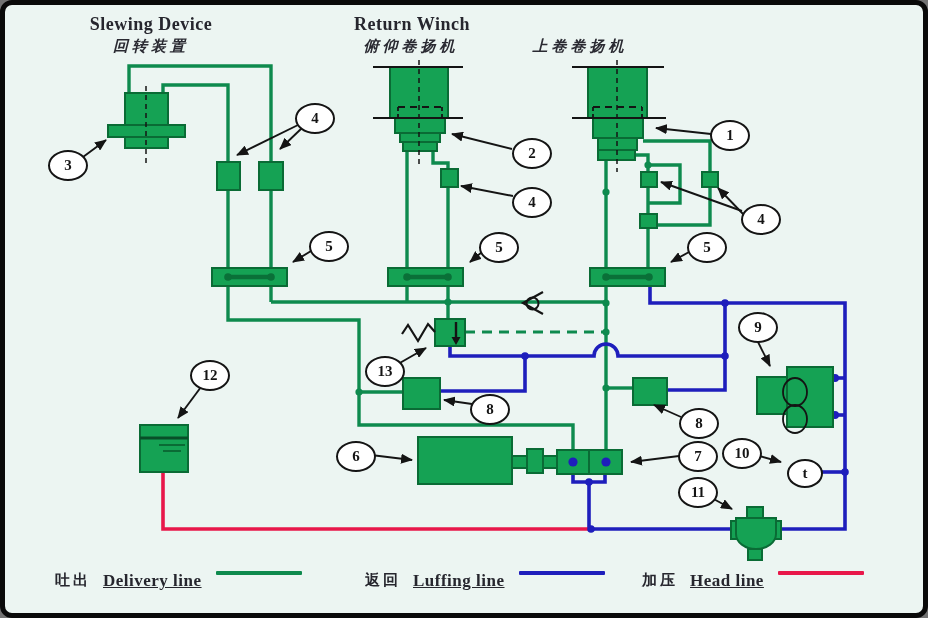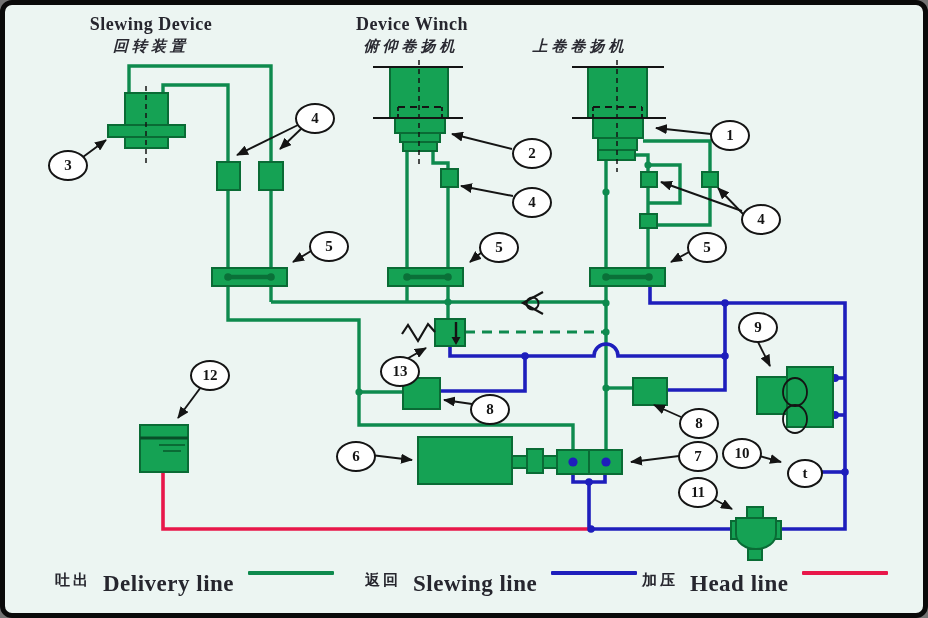--- a/index.html
+++ b/index.html
@@ -13,21 +13,21 @@
   .title-zh{position:absolute;transform:translateX(-50%);color:#2a2a32;font-weight:700;
          font-size:15px;letter-spacing:4px;white-space:nowrap;z-index:10;font-style:italic;}
   .callout{position:absolute;width:36px;height:27px;background:#ffffff;border:2.2px solid #141414;
            border-radius:50%;display:flex;align-items:center;justify-content:center;
            font-size:15px;font-weight:700;color:#141414;z-index:20;}
   .tsensor{position:absolute;width:32px;height:25px;background:#ffffff;border:2.2px solid #141414;
            border-radius:50%;display:flex;align-items:center;justify-content:center;
            font-size:15px;font-weight:700;color:#141414;z-index:20;}
   .legend{position:absolute;display:flex;white-space:nowrap;z-index:10;}
   .legend .zh{font-size:15px;font-weight:700;letter-spacing:3px;color:#26262e;}
-  .legend .en{font-size:23px;font-weight:700;color:#26262e;margin-left:12px;letter-spacing:.5px;}
+  .legend .en{font-size:17px;font-weight:700;color:#26262e;margin-left:12px;letter-spacing:.5px;text-decoration:underline;}
   .legend .sw{display:inline-block;width:86px;height:4px;margin-left:14px;border-radius:1px;}
 </style>
 </head>
 <body>
 
 <div id="stage">
   <div id="paper"></div>
 
   <svg id="net" width="928" height="618" viewBox="0 0 928 618">
     <defs>
@@ -200,53 +200,53 @@
       <path d="M757,340 L770,366"></path>
         <path d="M756,455 L781,462"></path>
       <path d="M710,497 L732,509"></path>
         <path d="M201,387 L178,418"></path>
         <path d="M398,364 L426,348"></path>
     </g>
   </svg>
 
   <div class="title" style="left:151px;top:14px;">Slewing Device</div>
   <div class="title-zh" style="left:151px;top:37px;">回转装置</div>
-  <div class="title" style="left:412px;top:14px;">Device Winch</div>
+  <div class="title" style="left:412px;top:14px;">Return Winch</div>
   <div class="title-zh" style="left:411px;top:37px;">俯仰卷扬机</div>
   <div class="title-zh" style="left:580px;top:37px;">上卷卷扬机</div>
 
   <div class="callout" style="left:710px;top:120px;">1</div>
   <div class="callout" style="left:512px;top:138px;">2</div>
   <div class="callout" style="left:48px;top:150px;">3</div>
   <div class="callout" style="left:295px;top:103px;">4</div>
   <div class="callout" style="left:512px;top:187px;">4</div>
   <div class="callout" style="left:741px;top:204px;">4</div>
   <div class="callout" style="left:309px;top:231px;">5</div>
   <div class="callout" style="left:479px;top:232px;">5</div>
   <div class="callout" style="left:687px;top:232px;">5</div>
   <div class="callout" style="left:336px;top:441px;">6</div>
   <div class="callout" style="left:678px;top:441px;">7</div>
   <div class="callout" style="left:470px;top:394px;">8</div>
   <div class="callout" style="left:679px;top:408px;">8</div>
   <div class="callout" style="left:738px;top:312px;">9</div>
   <div class="callout" style="left:722px;top:438px;">10</div>
   <div class="callout" style="left:678px;top:477px;">11</div>
   <div class="callout" style="left:190px;top:360px;">12</div>
-  <div class="callout" style="left:380px;top:356px;">13</div>
+  <div class="callout" style="left:365px;top:356px;">13</div>
 
   <div class="tsensor" style="left:787px;top:459px;">t</div>
 
   <div class="legend" style="left:55px;top:571px;">
     <span class="zh">吐出</span>
     <span class="en">Delivery line</span>
     <span class="sw" style="background: rgb(14, 138, 78);"></span>
   </div>
   <div class="legend" style="left:365px;top:571px;">
     <span class="zh">返回</span>
-    <span class="en">Slewing line</span>
+    <span class="en">Luffing line</span>
     <span class="sw" style="background: rgb(30, 30, 188);"></span>
   </div>
   <div class="legend" style="left:642px;top:571px;">
     <span class="zh">加压</span>
     <span class="en">Head line</span>
     <span class="sw" style="background: rgb(232, 23, 74);"></span>
   </div>
 
   <div id="frame"></div>
 </div>

